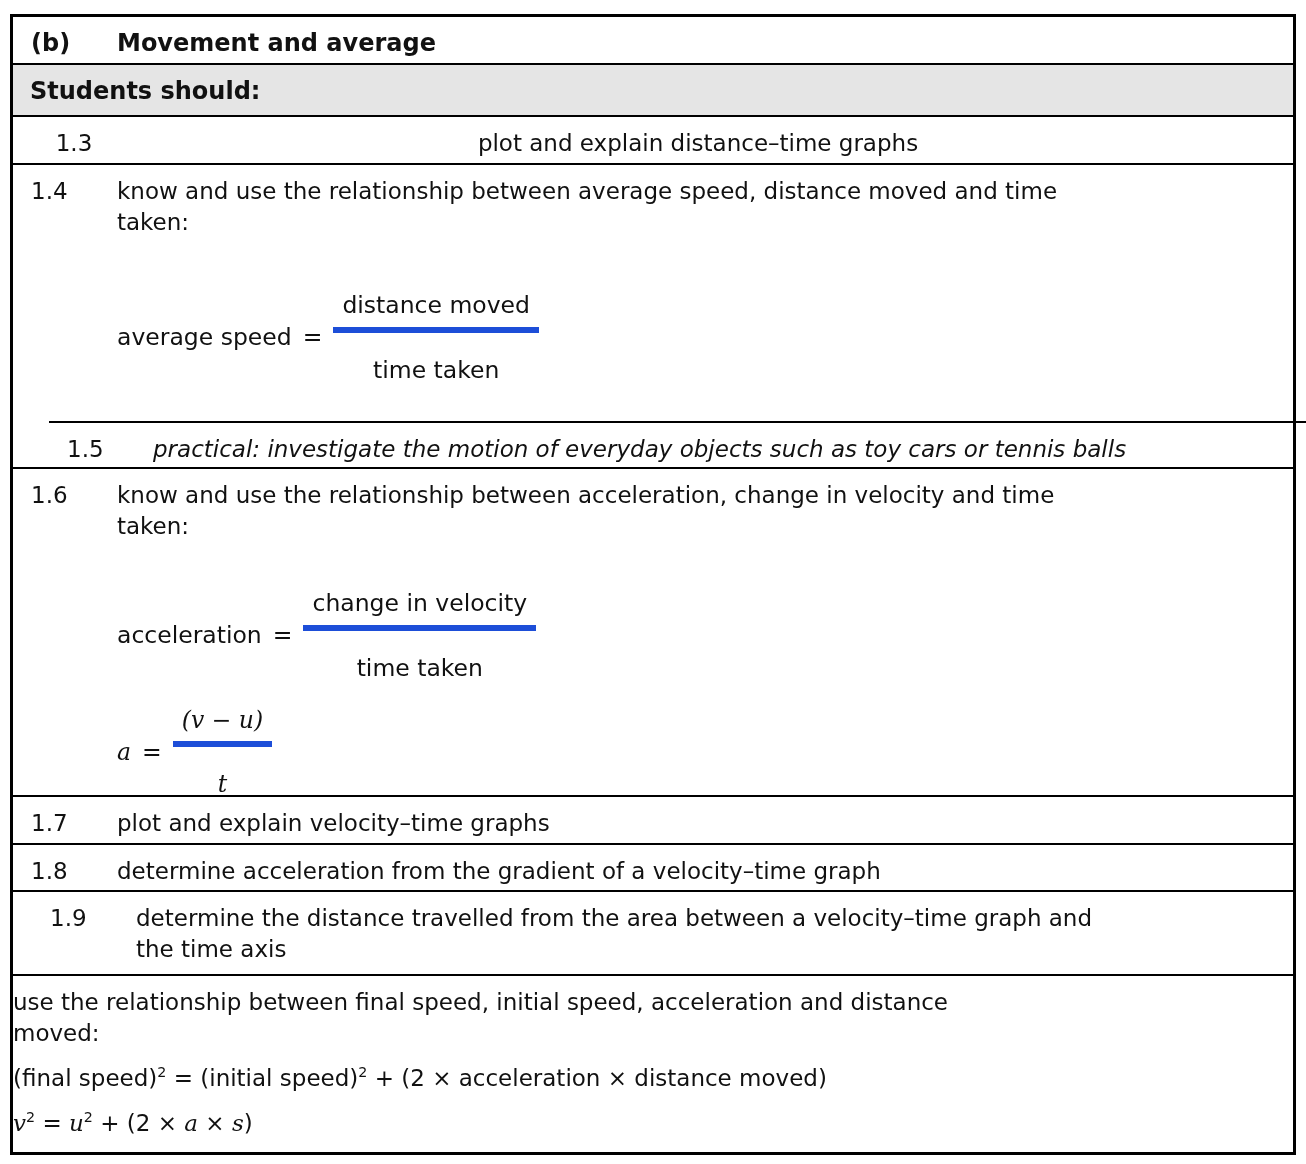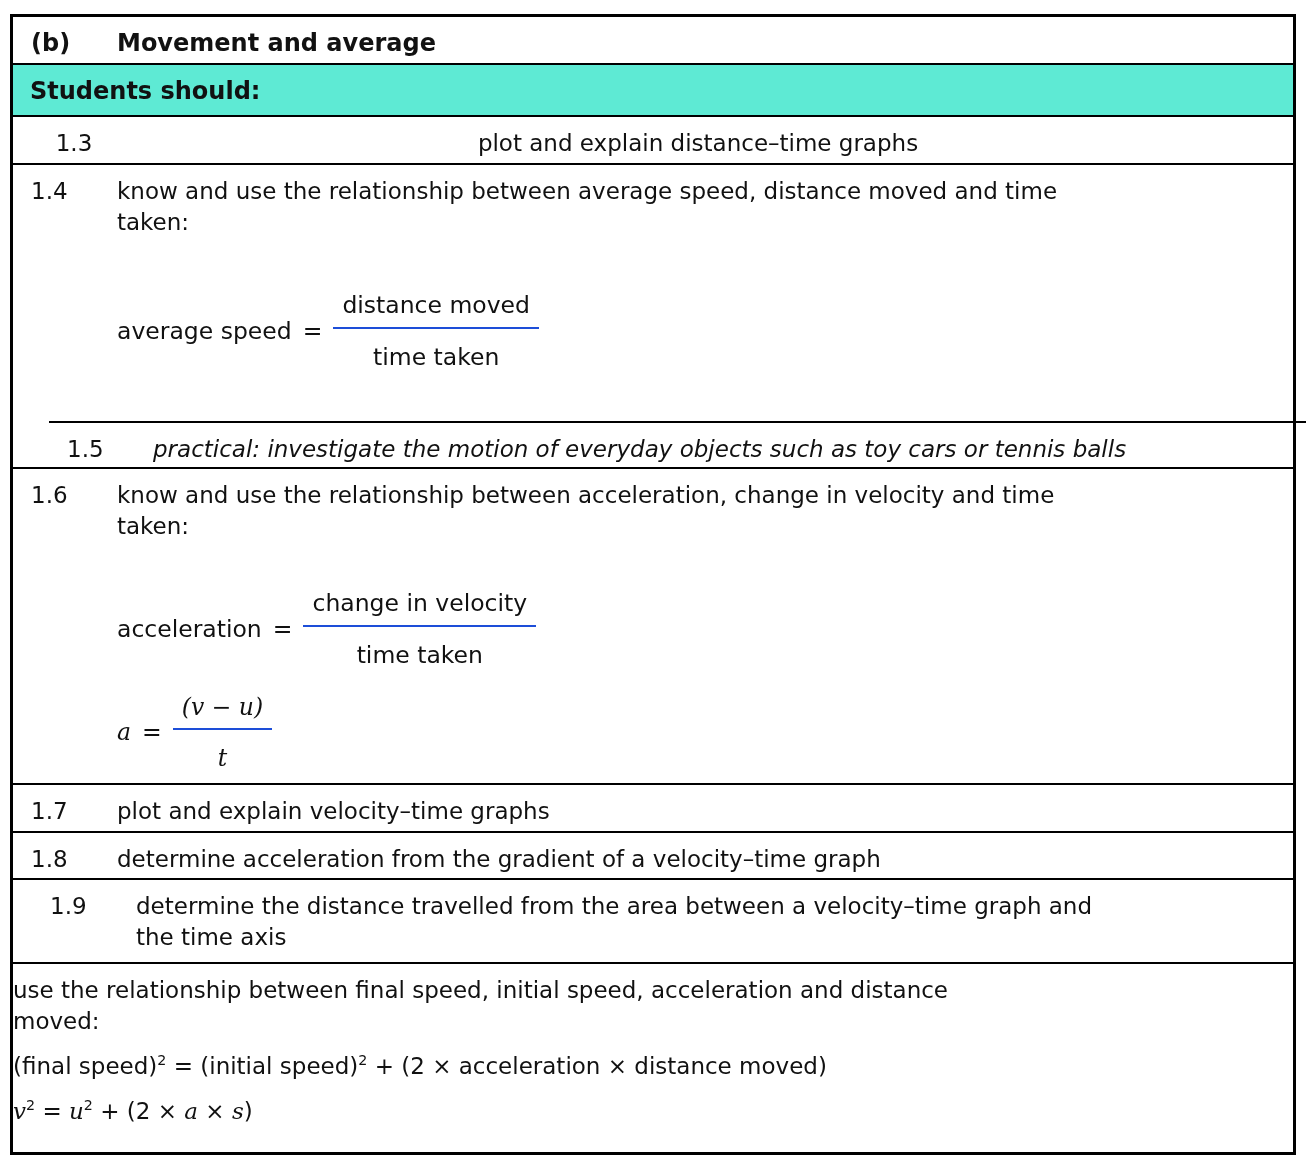--- a/index.html
+++ b/index.html
@@ -42,21 +42,21 @@
     line-height: 1.35;
   }
   .row-text { white-space: pre-line; }
   .italic-text { font-style: italic; }
 
   
   .header-row { min-height: 46px; font-weight: bold; }
   .header-row .num-cell, .header-row .content-cell { font-size: 24px; padding-top: 10px; }
   .subheader-row {
     min-height: 52px;
-    background: #5eead4;
+    background: #e5e5e5;
     font-weight: bold;
     font-size: 24px;
     padding: 12px 14px 0 17px;
     display: block;
   }
 
   
   .row-13  { min-height: 48px; text-align: center; }
   .row-14  { min-height: 258px; }
   .row-15  { min-height: 46px; margin-left: 36px; }
@@ -77,23 +77,23 @@
   .formula-3 { margin-top: 20px; }
   .f-eq { margin: 0 11px; }
   .frac {
     display: inline-flex;
     flex-direction: column;
     align-items: center;
     text-align: center;
   }
   .frac .num {
     padding: 0 9px 5px 9px;
-    border-bottom: 2px solid #1d4ed8;
-  }
-  .frac .den { padding-top: 13px; }
+    border-bottom: 6px solid #1d4ed8;
+  }
+  .frac .den { padding-top: 22px; }
 
   .serif-math {
     font-family: "DejaVu Serif", "Liberation Serif", serif;
     font-style: italic;
   }
   .mvar {
     font-family: "DejaVu Serif", "Liberation Serif", serif;
     font-style: italic;
   }
 

